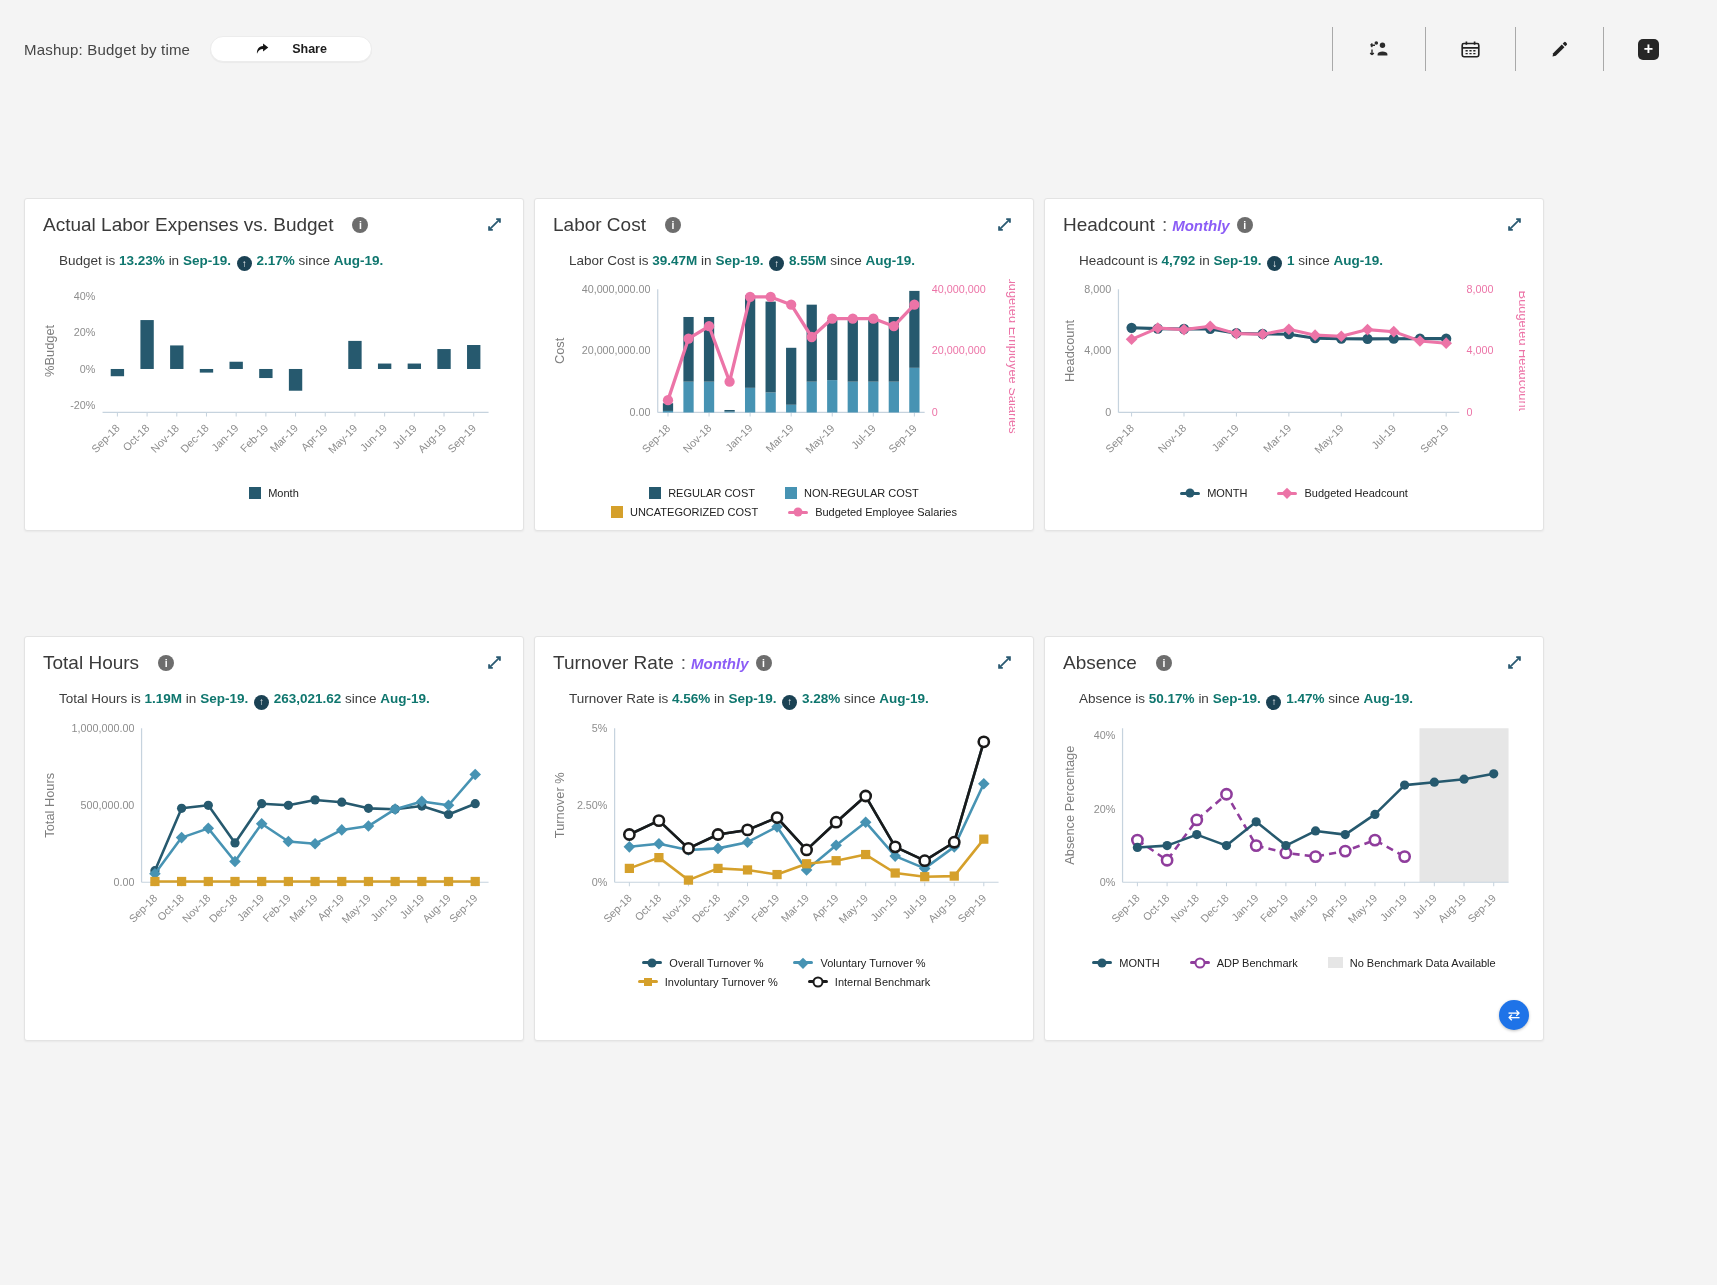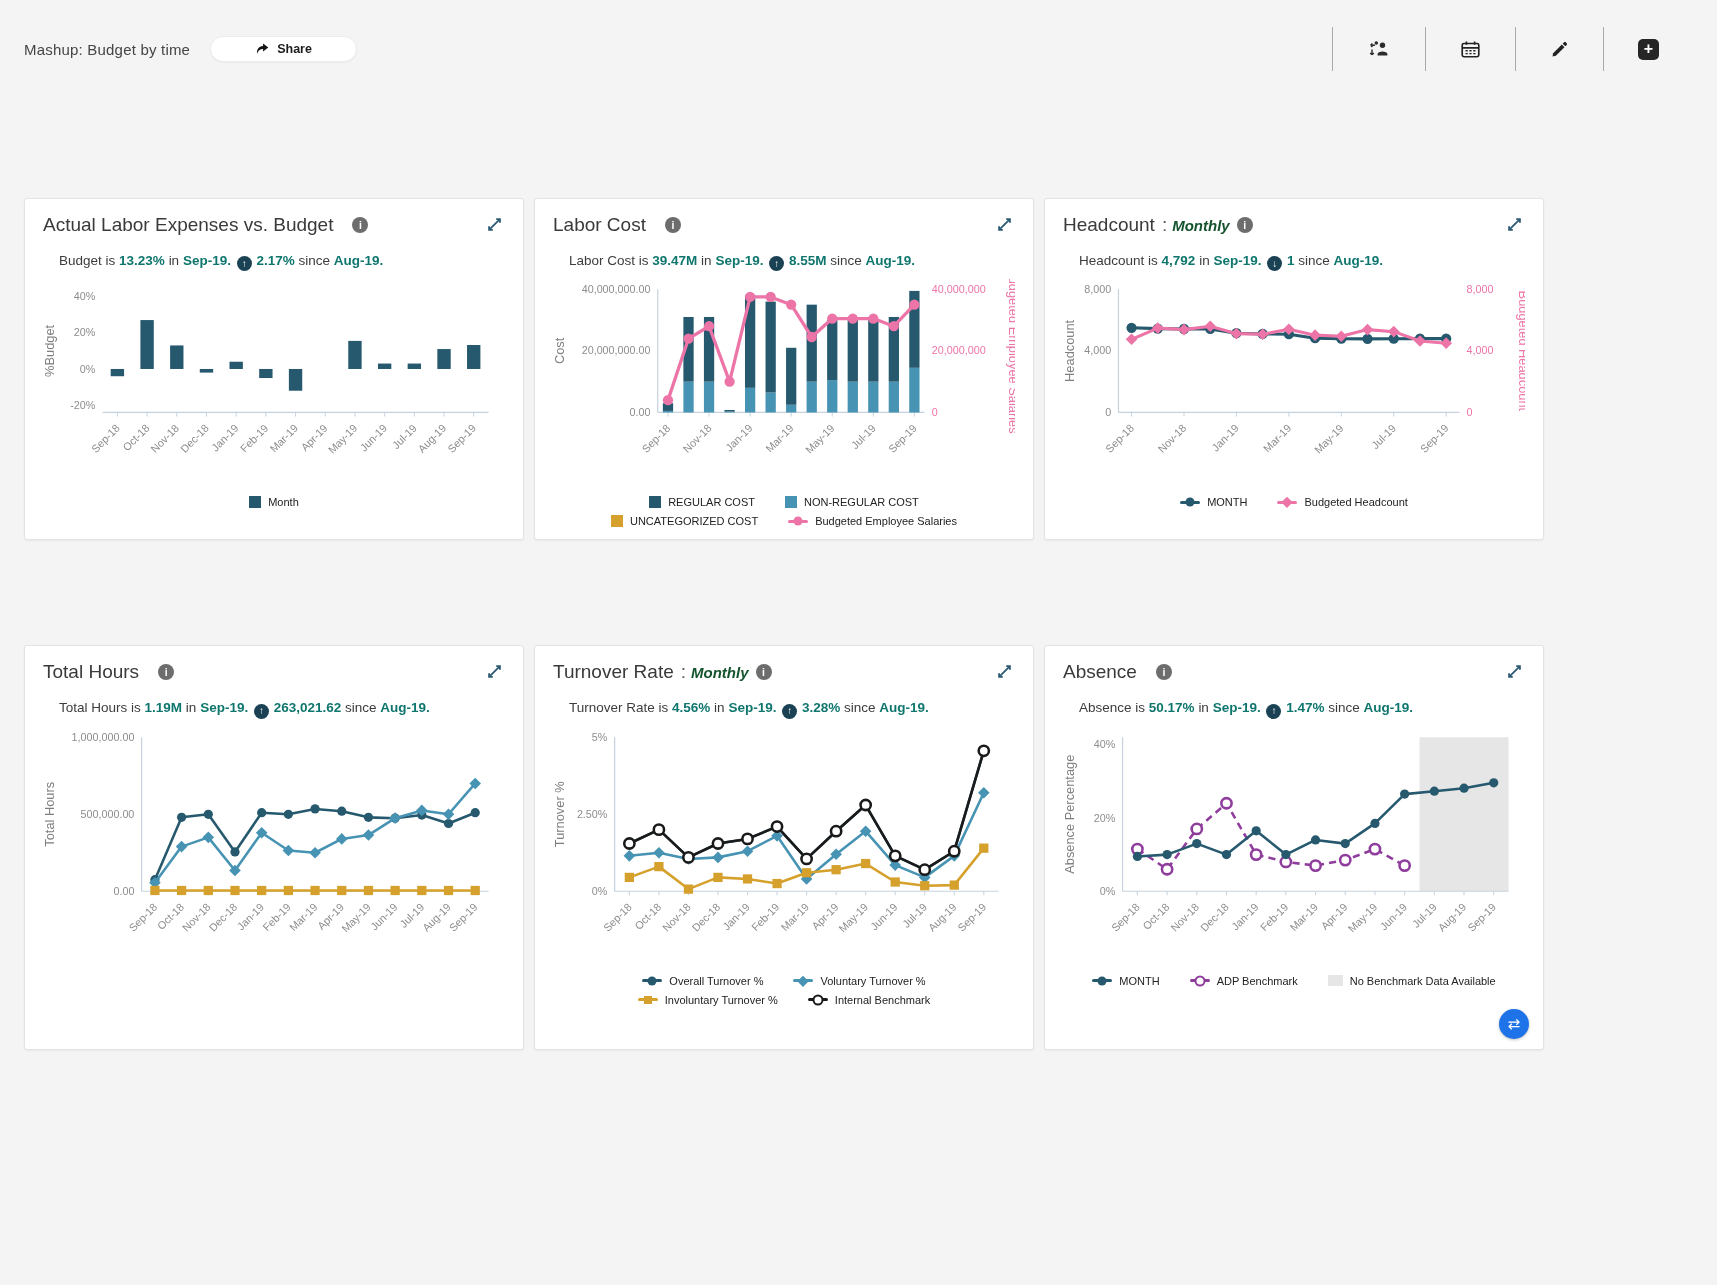--- a/index.html
+++ b/index.html
@@ -3,21 +3,21 @@
 <meta charset="utf-8">
 <style>
   * { box-sizing: border-box; margin: 0; padding: 0; }
   html,body { width: 1717px; min-height: 1285px; background:#f4f4f4;
     font-family:"Liberation Sans","DejaVu Sans",sans-serif; color:#333; }
   .page { width:1717px; min-height:1285px; position:relative; }
 
   
   header { display:flex; align-items:center; padding:26px 24px 0 24px; height:72px; }
   h1 { font-size:15px; font-weight:500; color:#454545; letter-spacing:.2px; }
-  .share-btn { margin-left:20px; display:inline-flex; align-items:center; gap:7px;
+  .share-btn { margin-left:20px; display:inline-flex; align-items:center; gap:22px;
     background:#fff; border:1px solid #ececec; border-radius:14px; height:26px;
     padding:0 44px; cursor:pointer; box-shadow:0 1px 1px rgba(0,0,0,.04); }
   .share-btn span { font-size:12.5px; font-weight:600; color:#1d1d1d; }
   .toolbar { margin-left:auto; display:flex; align-items:center; }
   .toolbar .sep { width:1px; height:44px; background:#a9a9a9; margin:0 0; }
   .tool-btn { background:none; border:none; cursor:pointer; padding:0 34px; height:44px;
     display:flex; align-items:center; justify-content:center; }
   .plus-sq { display:inline-flex; width:21px; height:21px; background:#262626; color:#fff;
     border-radius:5px; align-items:center; justify-content:center; font-size:16px;
     font-weight:700; line-height:1; }
@@ -26,40 +26,40 @@
   .grid { display:grid; grid-template-columns:repeat(3,500px); gap:105px 10px;
     margin:126px 0 0 24px; padding-bottom:60px; }
   .card { background:#fff; border:1px solid #e3e3e3; border-radius:3px;
     padding:15px 18px 12px 18px; position:relative; box-shadow:0 1px 2px rgba(0,0,0,.05); }
   .card.row1 { min-height:331px; }
   .card.row2 { min-height:405px; }
   .card-head { display:flex; align-items:flex-start; }
   .card-title { font-size:19px; font-weight:400; color:#3a3a3a; display:flex;
     align-items:center; flex-wrap:wrap; }
   .tsuffix-colon { margin:0 5px 0 7px; color:#5a5a5a; font-weight:300; }
-  .tsuffix { font-size:15px; font-weight:700; font-style:italic; color:#14532d; }
+  .tsuffix { font-size:15px; font-weight:700; font-style:italic; color:#8b5cf6; }
   .info-icon { display:inline-flex; width:16px; height:16px; border-radius:50%;
     background:#6d6d6d; color:#fff; font-size:10.5px; font-weight:700;
     align-items:center; justify-content:center; margin-left:7px; cursor:pointer;
     font-style:normal; }
   .expand-btn { margin-left:auto; background:none; border:none; cursor:pointer; padding:2px; }
 
   .subtitle { font-size:13.5px; color:#3c3c3c; margin:14px 0 2px 16px; line-height:1.35; }
   .subtitle b { color:#0f766e; font-weight:700; }
   .delta-ic { display:inline-flex; width:15px; height:15px; border-radius:50%;
     background:#1b4254; color:#fff; font-size:10px; font-weight:700;
     align-items:center; justify-content:center; vertical-align:-2px; margin:0 1px 0 2px; }
 
   .chart { width:100%; height:auto; display:block; margin-top:8px; }
   svg text { font-family:"Liberation Sans","DejaVu Sans",sans-serif; }
   .tick  { font-size:10.5px; fill:#8d8d8d; }
   .axlab { font-size:12.5px; fill:#7e7e7e; }
 
   .legend { display:flex; flex-wrap:wrap; justify-content:center; column-gap:30px;
-    row-gap:7px; margin-top:16px; padding:0 8px; }
+    row-gap:7px; margin-top:7px; padding:0 8px; }
   .leg-item { display:inline-flex; align-items:center; gap:7px; }
   .leg-label { font-size:11px; color:#222; }
   .lm { position:relative; display:inline-block; flex:none; }
   .lm-square { width:12px; height:12px; }
   .lm-swatch { width:15px; height:11px; }
   .lm-line { width:20px; height:3px; border-radius:2px; }
   .lm-dot { position:absolute; left:50%; top:50%; transform:translate(-50%,-50%);
     width:9px; height:9px; border-radius:50%; }
   .lm-dot.dm { border-radius:0; width:7.5px; height:7.5px;
     transform:translate(-50%,-50%) rotate(45deg); }

